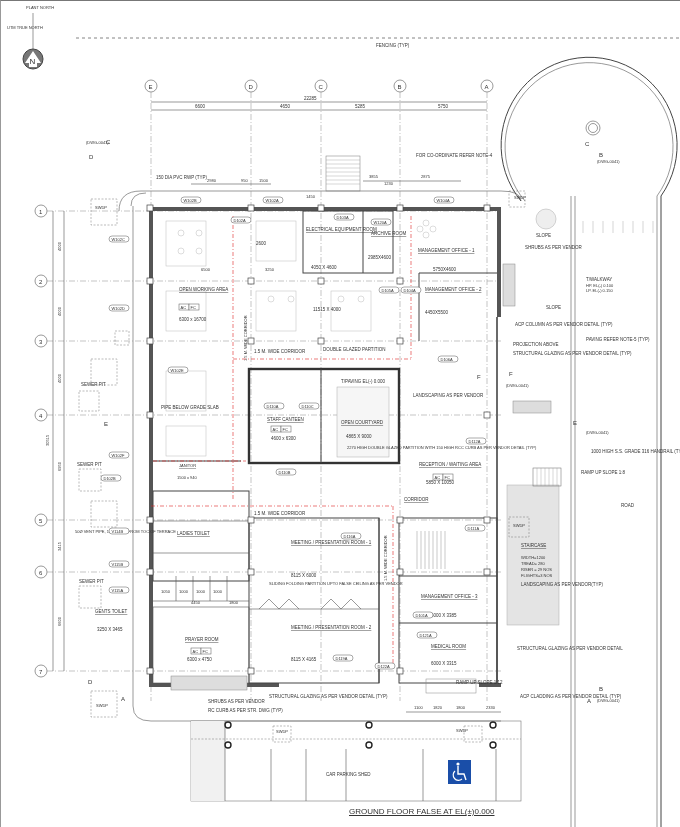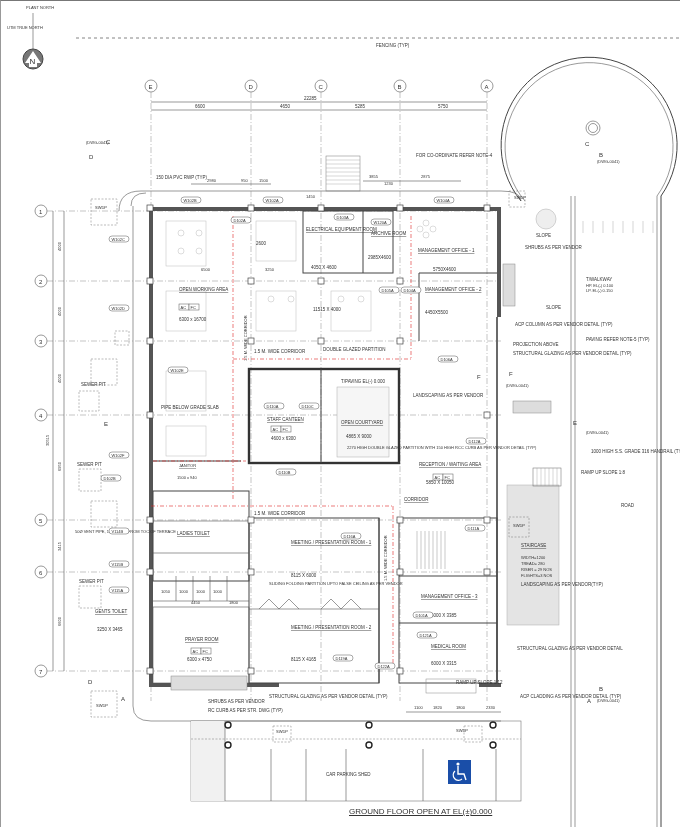--- a/index.html
+++ b/index.html
@@ -500,14 +500,14 @@
     <text class="t s6" x="476" y="378" fill="#333">F</text>
     <text class="t s6" x="572" y="424" fill="#333">E</text>
     <text class="t s6" x="508" y="375" fill="#333">F</text>
     <text class="t s6" x="87" y="683" fill="#333">D</text>
     <text class="t s6" x="120" y="700" fill="#333">A</text>
     <text class="t s6" x="586" y="702" fill="#333">A</text>
     <text class="t s6" x="598" y="690" fill="#333">B</text>
   </g>
 </svg>
 
-<div id="title">GROUND FLOOR OPEN AT EL(±)0.000</div>
+<div id="title">GROUND FLOOR FALSE AT EL(±)0.000</div>
 </div>
 
 </body></html>

